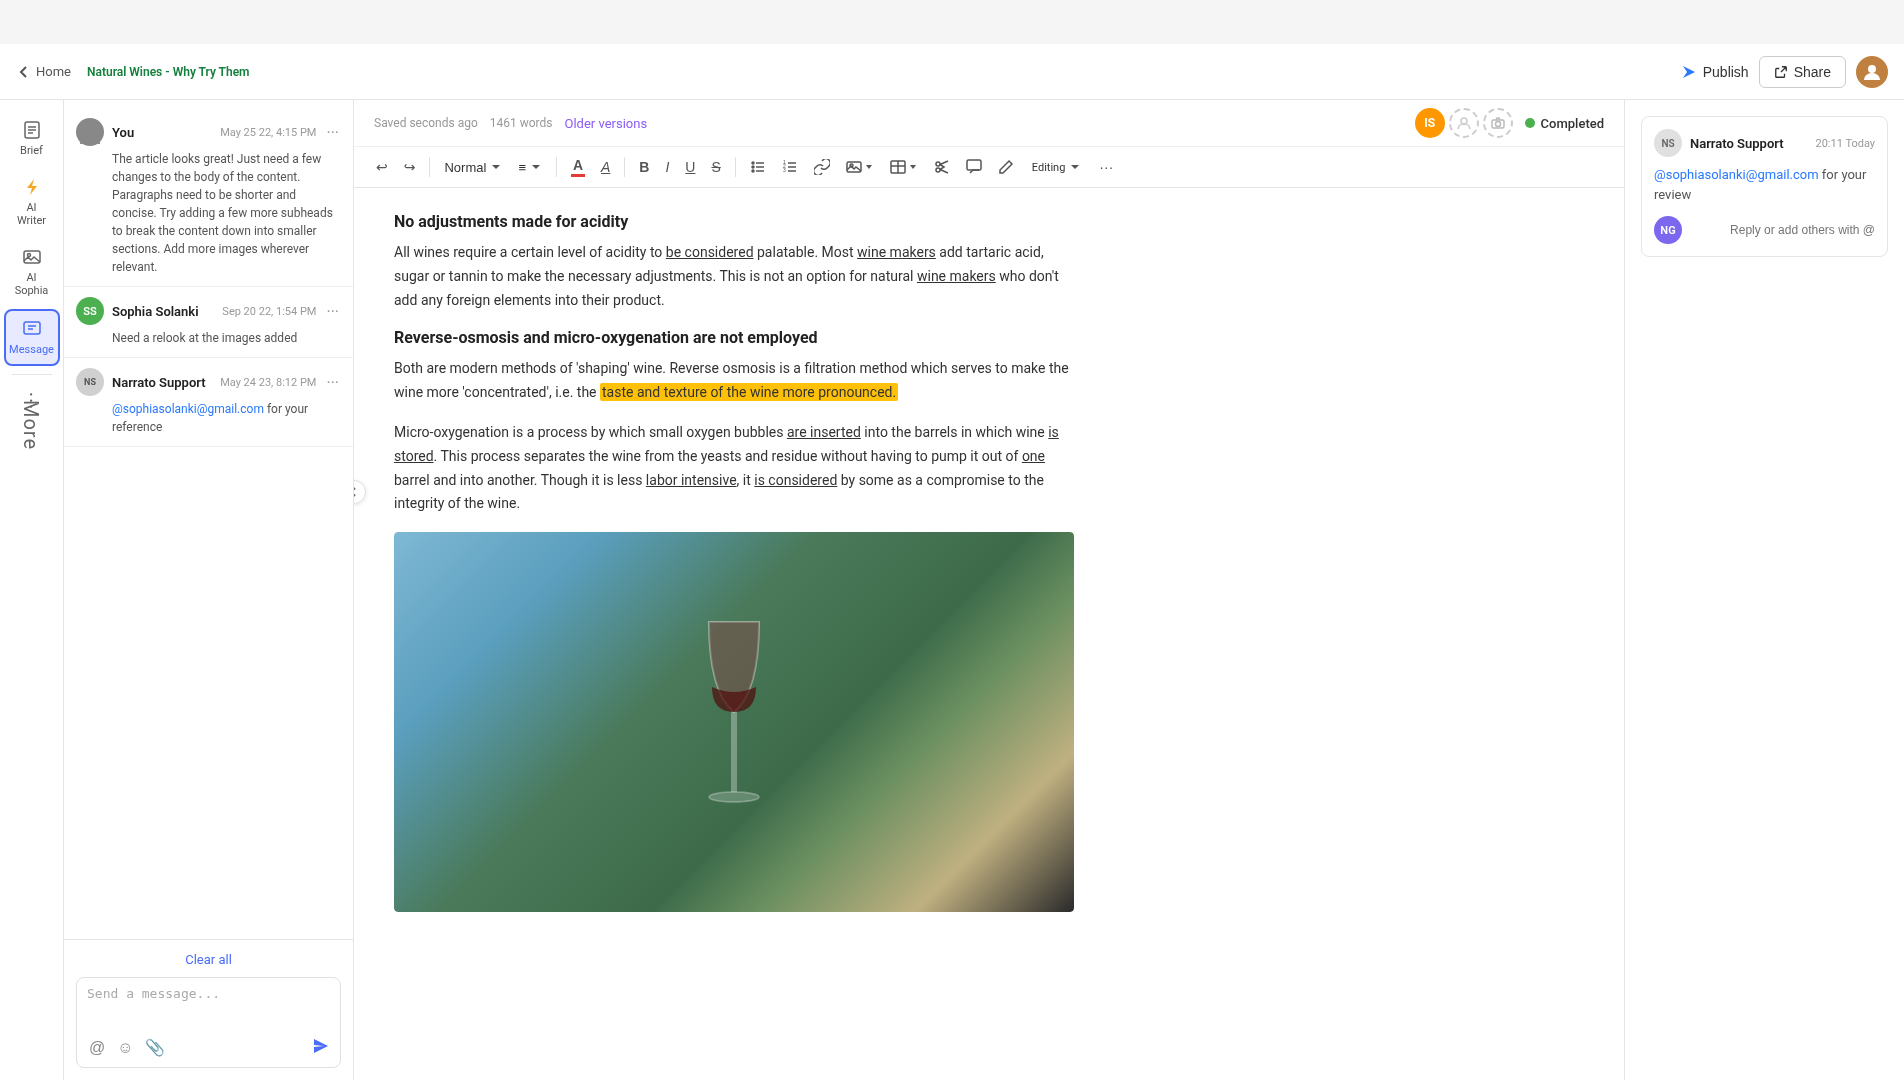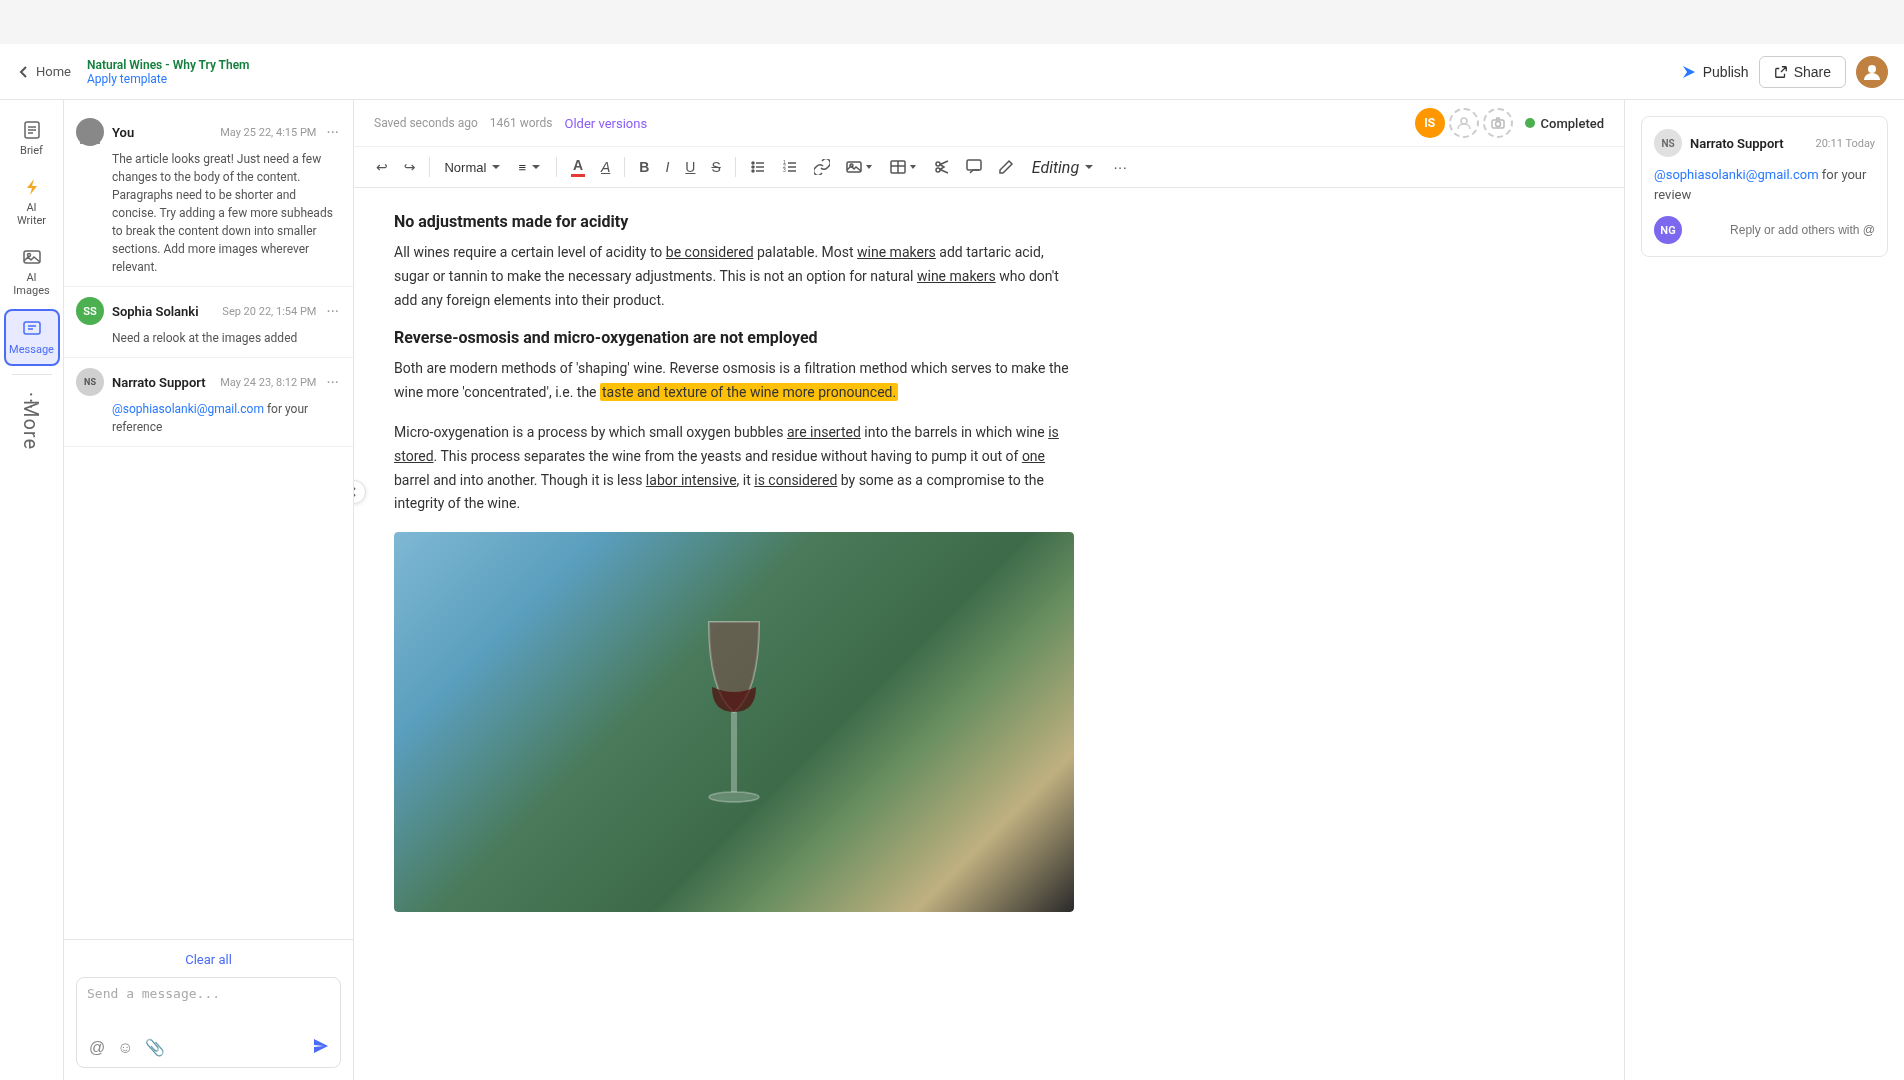--- a/index.html
+++ b/index.html
@@ -74,21 +74,21 @@
     .meta-avatar-camera { width: 30px; height: 30px; border-radius: 50%; border: 2px dashed #ccc; display: flex; align-items: center; justify-content: center; color: #aaa; font-size: 14px; }
     .meta-status { display: flex; align-items: center; gap: 6px; }
     .status-dot { width: 10px; height: 10px; border-radius: 50%; background: #4caf50; }
     .status-label { font-size: 13px; color: #333; font-weight: 500; }
 
     
     .toolbar { display: flex; align-items: center; padding: 6px 16px; background: #fff; border-bottom: 1px solid #e5e5e5; gap: 4px; flex-shrink: 0; flex-wrap: wrap; }
     .toolbar-btn { background: none; border: none; cursor: pointer; color: #555; font-size: 14px; padding: 4px 6px; border-radius: 4px; display: flex; align-items: center; gap: 2px; }
     .toolbar-divider { width: 1px; height: 20px; background: #e0e0e0; margin: 0 4px; }
     .toolbar-select { display: flex; align-items: center; gap: 4px; border: none; background: none; font-size: 13px; color: #333; cursor: pointer; padding: 4px 6px; border-radius: 4px; }
-    .toolbar-editing { display: flex; align-items: center; gap: 4px; font-size: 16px; color: #333; cursor: pointer; padding: 4px 8px; border-radius: 4px; font-style: italic; }
+    .toolbar-editing { display: flex; align-items: center; gap: 4px; font-size: 11px; color: #333; cursor: pointer; padding: 4px 8px; border-radius: 4px; }
     .tb-color-a { position: relative; display: inline-flex; flex-direction: column; align-items: center; }
     .tb-color-bar { width: 14px; height: 3px; background: #e53935; margin-top: 1px; }
 
     
     .editor-content { flex: 1; overflow-y: auto; padding: 24px 40px; background: #fff; }
     .editor-inner { max-width: 680px; }
     .content-heading { font-size: 16px; font-weight: 700; color: #222; margin-bottom: 10px; }
     .content-para { font-size: 14px; color: #333; line-height: 1.7; margin-bottom: 16px; }
     .content-para u { text-decoration: underline; }
     .highlighted-text { background: #ffc107; padding: 1px 2px; border-radius: 2px; }
@@ -113,21 +113,20 @@
 
 <div class="header">
   <div class="header-back">
     <svg viewBox="0 0 16 16" fill="none" stroke="currentColor" stroke-width="2">
       <path d="M10 3L5 8l5 5"></path>
     </svg>
     <span>Home</span>
   </div>
   <div class="header-title-area">
     <div class="header-title">Natural Wines - Why Try Them</div>
-    <div class="header-subtitle">Apply template</div>
   </div>
   <div class="header-actions">
     <button class="btn-publish">
       <svg width="16" height="16" viewBox="0 0 16 16" fill="#2979ff">
           <polygon points="2,2 14,8 2,14 6,8"></polygon>
         </svg>
       <span>Publish</span>
     </button>
     <button class="btn-share">
       <svg width="14" height="14" viewBox="0 0 16 16" fill="none" stroke="#333" stroke-width="1.5">
@@ -161,21 +160,21 @@
         <polygon points="12,2 5,11 10,11 8,18 15,9 10,9"></polygon>
       </svg>
       <span class="sidebar-item-label">AI Writer</span>
     </div>
     <div class="sidebar-item">
       <svg width="20" height="20" viewBox="0 0 20 20" fill="none" stroke="#666" stroke-width="1.5">
         <rect x="2" y="4" width="16" height="12" rx="2"></rect>
           <circle cx="7" cy="8" r="1.5"></circle>
           <path d="M2 14l4-4 3 3 3-3 6 5"></path>
       </svg>
-      <span class="sidebar-item-label">AI Images</span>
+      <span class="sidebar-item-label">AI Sophia</span>
     </div>
     <div class="sidebar-item active">
       <svg width="20" height="20" viewBox="0 0 20 20" fill="none" stroke="#4a6cf7" stroke-width="1.5">
         <rect x="2" y="3" width="16" height="12" rx="2"></rect>
           <path d="M6 7h8M6 10h5"></path>
       </svg>
       <span class="sidebar-item-label">Message</span>
     </div>
     <div class="sidebar-divider"></div>
     <div class="sidebar-more">

